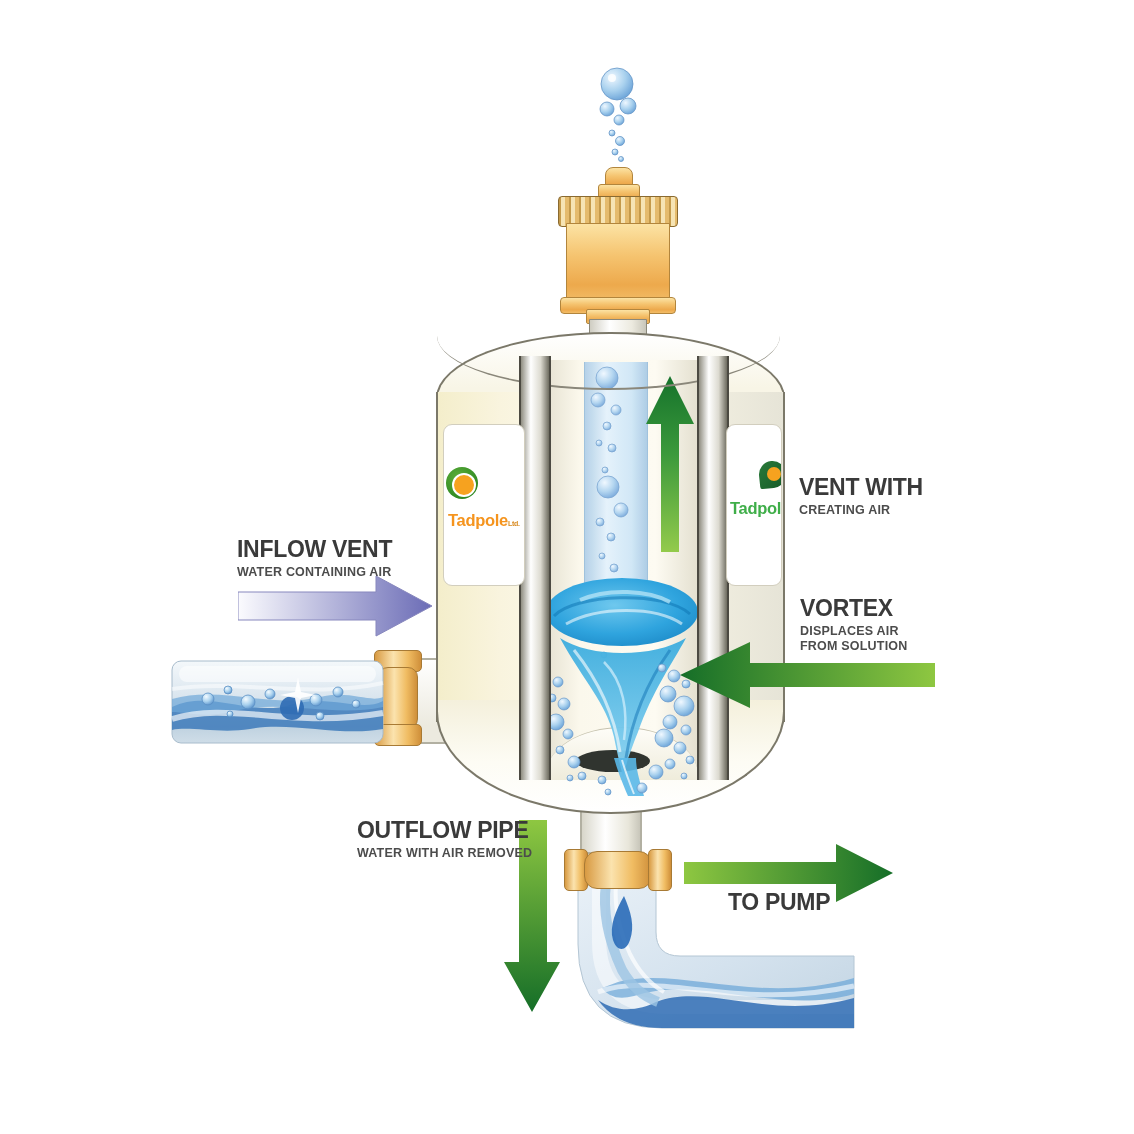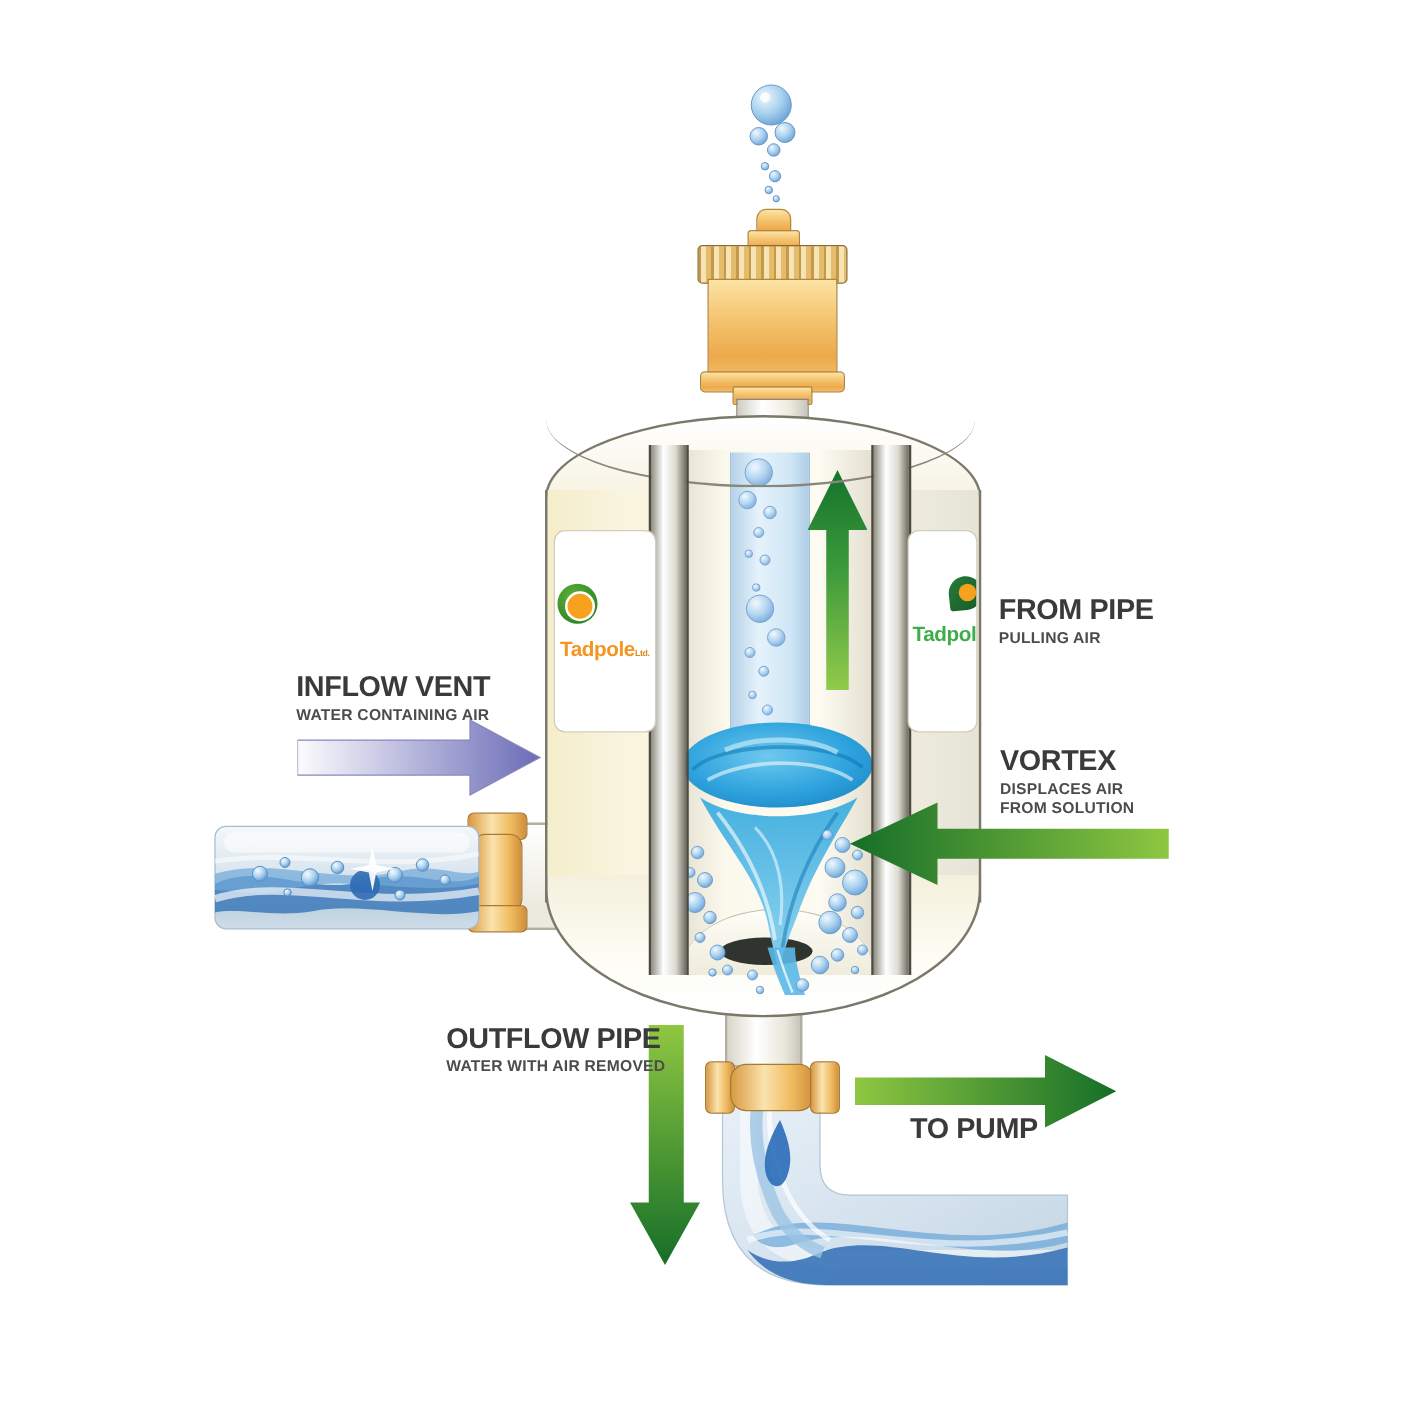--- a/index.html
+++ b/index.html
@@ -336,22 +336,22 @@
     </linearGradient>
       </defs>
     <path d="M15,0 L43,0 L43,142 L56,142 L28,192 L0,142 L15,142 Z" fill="url(#gdwn)"></path>
   </svg>
 
   <div class="ann" style="left:237px;top:538px;">
     <div class="t nowrap">INFLOW VENT</div>
     <div class="s nowrap">WATER CONTAINING AIR</div>
   </div>
   <div class="ann" style="left:799px;top:476px;">
-    <div class="t nowrap">FROM PIPE</div>
-    <div class="s nowrap">PULLING AIR</div>
+    <div class="t nowrap">VENT WITH</div>
+    <div class="s nowrap">CREATING AIR</div>
   </div>
   <div class="ann" style="left:800px;top:597px;">
     <div class="t nowrap">VORTEX</div>
     <div class="s" style="width:112px;">DISPLACES AIR FROM SOLUTION</div>
   </div>
   <div class="ann" style="left:357px;top:819px;">
     <div class="t nowrap">OUTFLOW PIPE</div>
     <div class="s nowrap">WATER WITH AIR REMOVED</div>
   </div>
   <div class="ann" style="left:684px;top:891px;margin-left:44px;">

